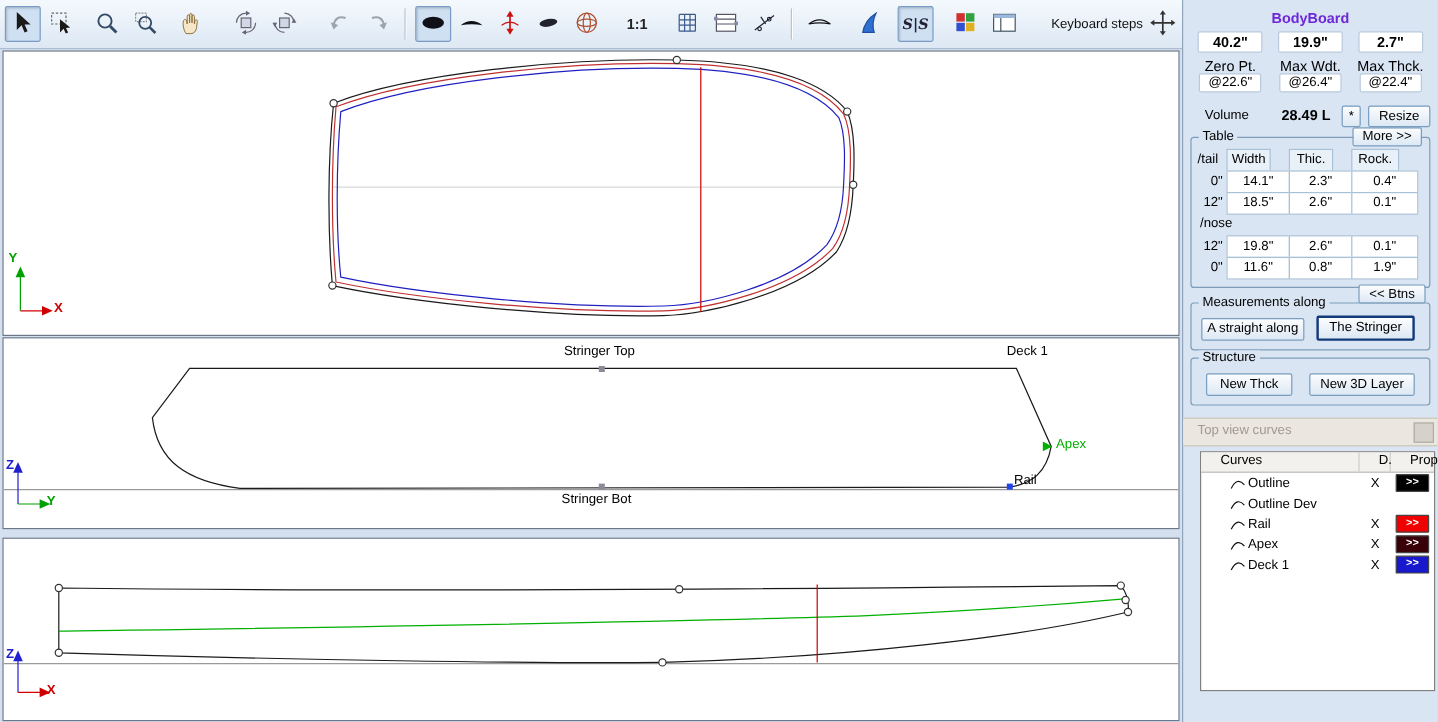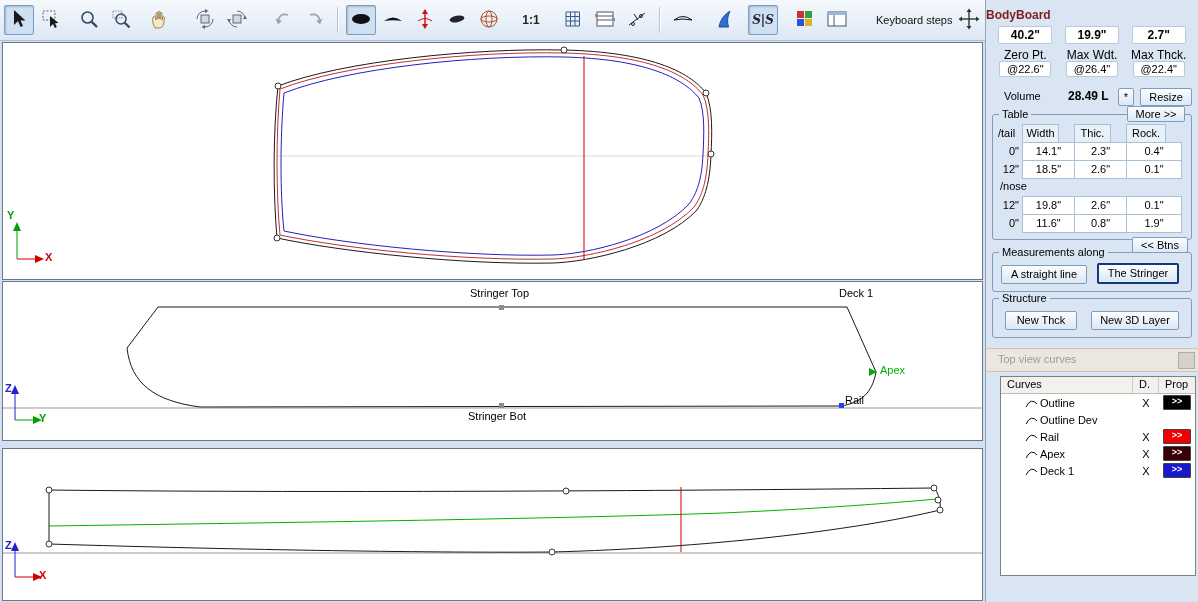--- a/index.html
+++ b/index.html
@@ -27,22 +27,22 @@
   .vp-mid{top:281px;height:160px;}
   .vp-bot{top:448px;height:153px;}
   .vpanel svg{position:absolute;left:0;top:0;}
   .cvlabel{position:absolute;white-space:nowrap;font-size:11px;color:#000;}
   .axis-lbl{position:absolute;font-size:11px;font-weight:bold;}
   .green{color:#00a000}.red{color:#d00000}.blue{color:#2020d0}
 
   
   .side{position:absolute;left:985px;top:0;width:213px;height:602px;
     background:#d9e5f3;border-left:1px solid #90a4bc;box-sizing:border-box;}
-  .p-title{position:absolute;top:8px;left:0;width:100%;text-align:left;
-    color:#7f1d1d;font-weight:bold;font-size:12px;}
+  .p-title{position:absolute;top:8px;left:0;width:100%;text-align:center;
+    color:#6d28d9;font-weight:bold;font-size:12px;}
   .dimrow{position:absolute;left:6px;right:6px;display:flex;}
   .dimcol{flex:1;text-align:center;}
   .valbox{display:inline-block;min-width:46px;background:#fff;border:1px solid #b9c9dc;
     border-radius:2px;padding:1px 3px;font-weight:bold;font-size:12px;}
   .atbox{display:inline-block;min-width:44px;background:#fff;border:1px solid #b9c9dc;
     border-radius:2px;padding:1px 3px;font-size:11px;}
   .dimlab{font-size:12px;margin-top:2px;}
   .volrow{position:absolute;top:88px;left:6px;right:6px;height:18px;}
   .volrow .vlab{position:absolute;left:12px;top:2px;}
   .volrow .vval{position:absolute;left:76px;top:1px;font-weight:bold;font-size:12px;}
@@ -69,21 +69,21 @@
   .st-3d{position:absolute;left:98px;top:12px;width:88px;height:19px;line-height:17px;}
   .dockbar{position:absolute;left:0;right:0;top:348px;height:22px;background:#ebe7e0;
     border-top:1px solid #c8c4bc;border-bottom:1px solid #c8c4bc;}
   .dockbar .dtitle{position:absolute;left:12px;top:4px;color:#a09a8f;}
   .dockbar .dbtn{position:absolute;right:3px;top:3px;width:15px;height:15px;
     background:#d6d2ca;border:1px solid #b0aca4;}
   .clist{position:absolute;left:14px;top:376px;width:196px;height:200px;background:#fff;
     border:1px solid #808080;box-sizing:border-box;}
   .chead{display:grid;grid-template-columns:1fr 26px 36px;height:16px;background:#f2f1ed;
     border-bottom:1px solid #bbb;}
-  .chead span{line-height:15px;border-right:1px solid #ccc;padding-left:6px;}
+  .chead span{line-height:15px;border-right:1px solid #ccc;padding-left:16px;}
   .chead span:last-child{border-right:none;}
   .crow{display:grid;grid-template-columns:1fr 26px 36px;height:17px;align-items:center;padding-left:22px;}
   .crow .cname{display:flex;align-items:center;gap:2px;padding-left:2px;}
   .crow .cd{text-align:center;}
   .propbtn{width:26px;height:13px;margin:0 auto;border:1px solid #444;border-radius:1px;
     color:#fff;font-size:9px;font-weight:bold;line-height:11px;text-align:center;}
 </style>
 </head>
 <body>
 
@@ -394,21 +394,21 @@
         <div class="cell">11.6"</div>
         <div class="cell">0.8"</div>
         <div class="cell">1.9"</div>
       </div>
     </div>
 
     <div class="btn btns-btn">&lt;&lt; Btns</div>
 
     <div class="group" style="top:252px;height:38px;">
       <span class="glabel">Measurements along</span>
-      <div class="btn meas-straight">A straight line</div>
+      <div class="btn meas-straight">A straight along</div>
       <div class="btn meas-stringer">The Stringer</div>
     </div>
 
     <div class="group" style="top:298px;height:38px;">
       <span class="glabel">Structure</span>
       <div class="btn st-slice">New Thck</div>
       <div class="btn st-3d">New 3D Layer</div>
     </div>
 
     <div class="dockbar">

